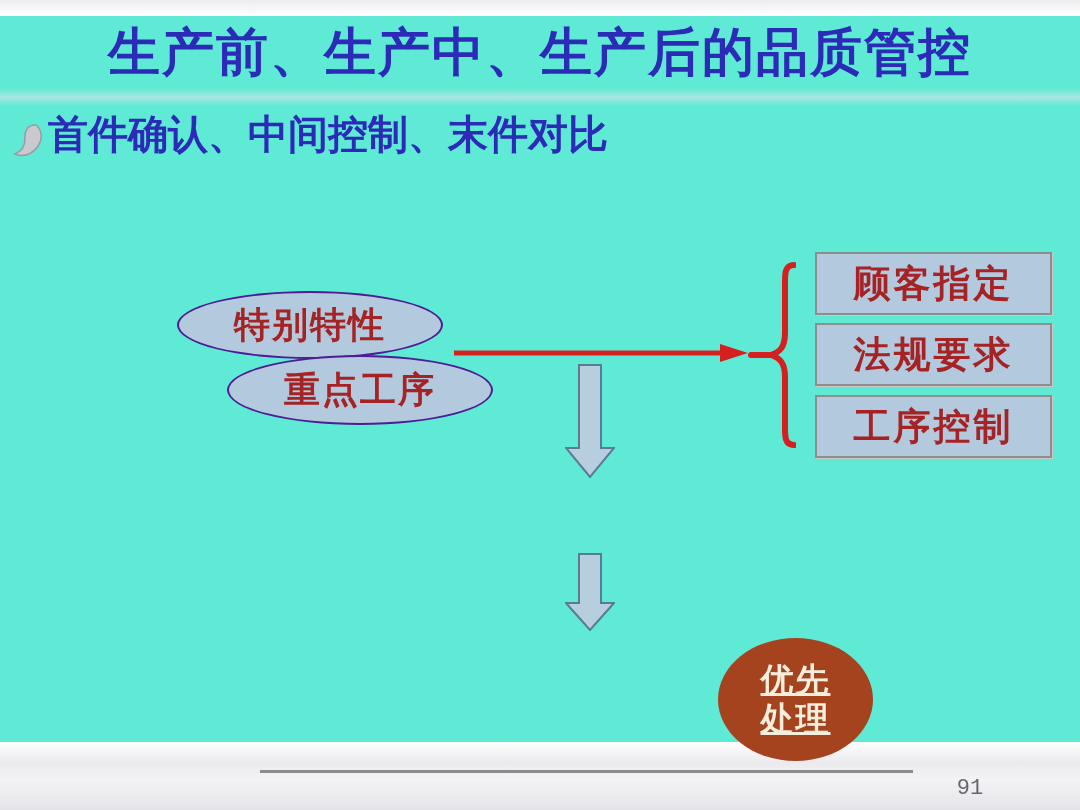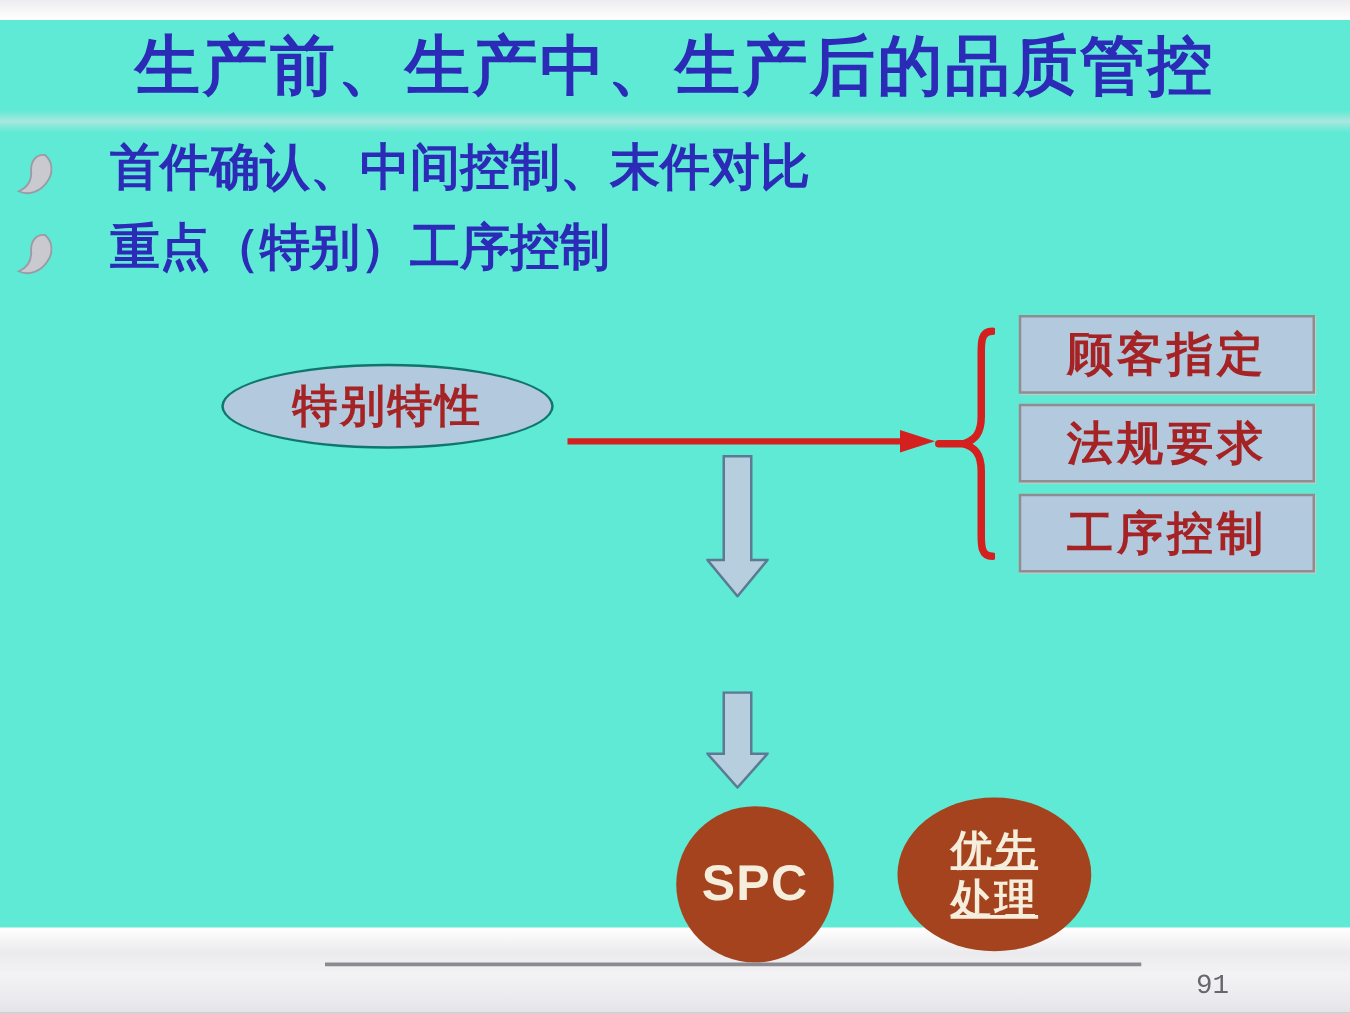--- a/index.html
+++ b/index.html
@@ -21,31 +21,31 @@
     position:absolute;left:0;top:742px;width:1080px;height:68px;
     background:linear-gradient(180deg,#ffffff 0%,#ebebee 30%,#f3f3f6 55%,#e8e8ec 92%,#e2e2e7 100%);
   }
   .page-title{
     position:absolute;left:0;top:18px;width:1080px;
     text-align:center;
     font-size:52px;font-weight:bold;color:#2B2BB8;letter-spacing:2px;
     white-space:nowrap;
   }
   .bullet-row{
-    position:absolute;left:12px;display:flex;align-items:center;gap:40px;
+    position:absolute;left:12px;display:flex;align-items:flex-end;
   }
   .bullet-row.b1{top:110px;}
   .bullet-row.b2{top:174px;}
   .bullet-icon{width:30px;height:36px;margin:10px 6px 0 0;flex:0 0 auto;}
   .bullet-text{
     font-size:40px;font-weight:bold;color:#2B2BB8;line-height:1.2;white-space:nowrap;
   }
   .src-ellipse{
     position:absolute;border-radius:50%;
-    background:#B3C9DD;border:2px solid #0f766e;
+    background:#B3C9DD;border:2px solid #4c1d95;
     display:flex;align-items:center;justify-content:center;
     font-size:36px;font-weight:bold;color:#A62325;letter-spacing:2px;white-space:nowrap;
   }
   .ellipse-1{left:177px;top:291px;width:266px;height:68px;}
   .ellipse-2{left:227px;top:355px;width:266px;height:70px;}
   .flow-svg{position:absolute;}
   .cat-box{
     position:absolute;left:815px;width:237px;height:63px;
     background:#B3C9DD;border:2px solid #8E8E8E;
     display:flex;align-items:center;justify-content:center;
@@ -91,28 +91,23 @@
 
   <div class="page-title">生产前、生产中、生产后的品质管控</div>
 
   <div class="bullet-row b1">
     <svg class="bullet-icon" viewBox="0 0 30 36">
       <path d="M 24,3 C 30,8 31,17 26,24 C 21,32 11,36 3,32 C 10,29 13,24 13,17 C 12,8 17,2 24,3 Z" fill="#c9c9cf" stroke="#9b9ba3" stroke-width="1.5"></path>
     </svg>
     <span class="bullet-text">首件确认、中间控制、末件对比</span>
   </div>
 
-  <div class="bullet-row b2">
-    <svg class="bullet-icon" viewBox="0 0 30 36">
-      <path d="M 24,3 C 30,8 31,17 26,24 C 21,32 11,36 3,32 C 10,29 13,24 13,17 C 12,8 17,2 24,3 Z" fill="#c9c9cf" stroke="#9b9ba3" stroke-width="1.5"></path>
-    </svg>
-    <span class="bullet-text">重点（特别）工序控制</span>
-  </div>
 
   <div class="src-ellipse ellipse-1">特别特性</div>
+  <div class="src-ellipse ellipse-2">重点工序</div>
 
   <svg class="flow-svg" style="left:452px;top:342px;" width="300" height="22" viewBox="0 0 300 22">
     <line x1="2" y1="11" x2="270" y2="11" stroke="#D52020" stroke-width="5"></line>
     <polygon points="268,2 296,11 268,20" fill="#D52020"></polygon>
   </svg>
 
   <svg class="flow-svg" style="left:744px;top:261px;" width="52" height="188" viewBox="0 0 52 188">
     <path d="M 50,4 C 40,4 41,14 41,26 L 41,72 C 41,86 36,91 27,94 C 36,97 41,102 41,116 L 41,162 C 41,174 40,184 50,184" fill="none" stroke="#D52020" stroke-width="6" stroke-linecap="round" stroke-linejoin="round"></path>
     <line x1="27" y1="94" x2="7" y2="94" stroke="#D52020" stroke-width="6" stroke-linecap="round"></line>
   </svg>
@@ -123,23 +118,20 @@
 
   <svg class="flow-svg" style="left:565px;top:364px;" width="50" height="114" viewBox="0 0 50 114">
     <polygon points="14,1 36,1 36,84 49,84 25,113 1,84 14,84" fill="#B7CEDF" stroke="#5B7A94" stroke-width="2"></polygon>
   </svg>
 
 
   <svg class="flow-svg" style="left:565px;top:553px;" width="50" height="78" viewBox="0 0 50 78">
     <polygon points="14,1 36,1 36,50 49,50 25,77 1,50 14,50" fill="#B7CEDF" stroke="#5B7A94" stroke-width="2"></polygon>
   </svg>
 
-  <div class="brown-circle circle-1">
-    <span class="line">SPC</span>
-  </div>
   <div class="brown-circle circle-2">
     <span class="line">优先</span>
     <span class="line">处理</span>
   </div>
 
   <div class="footer-line"></div>
   <div class="page-number">91</div>
 
 </div>
 

